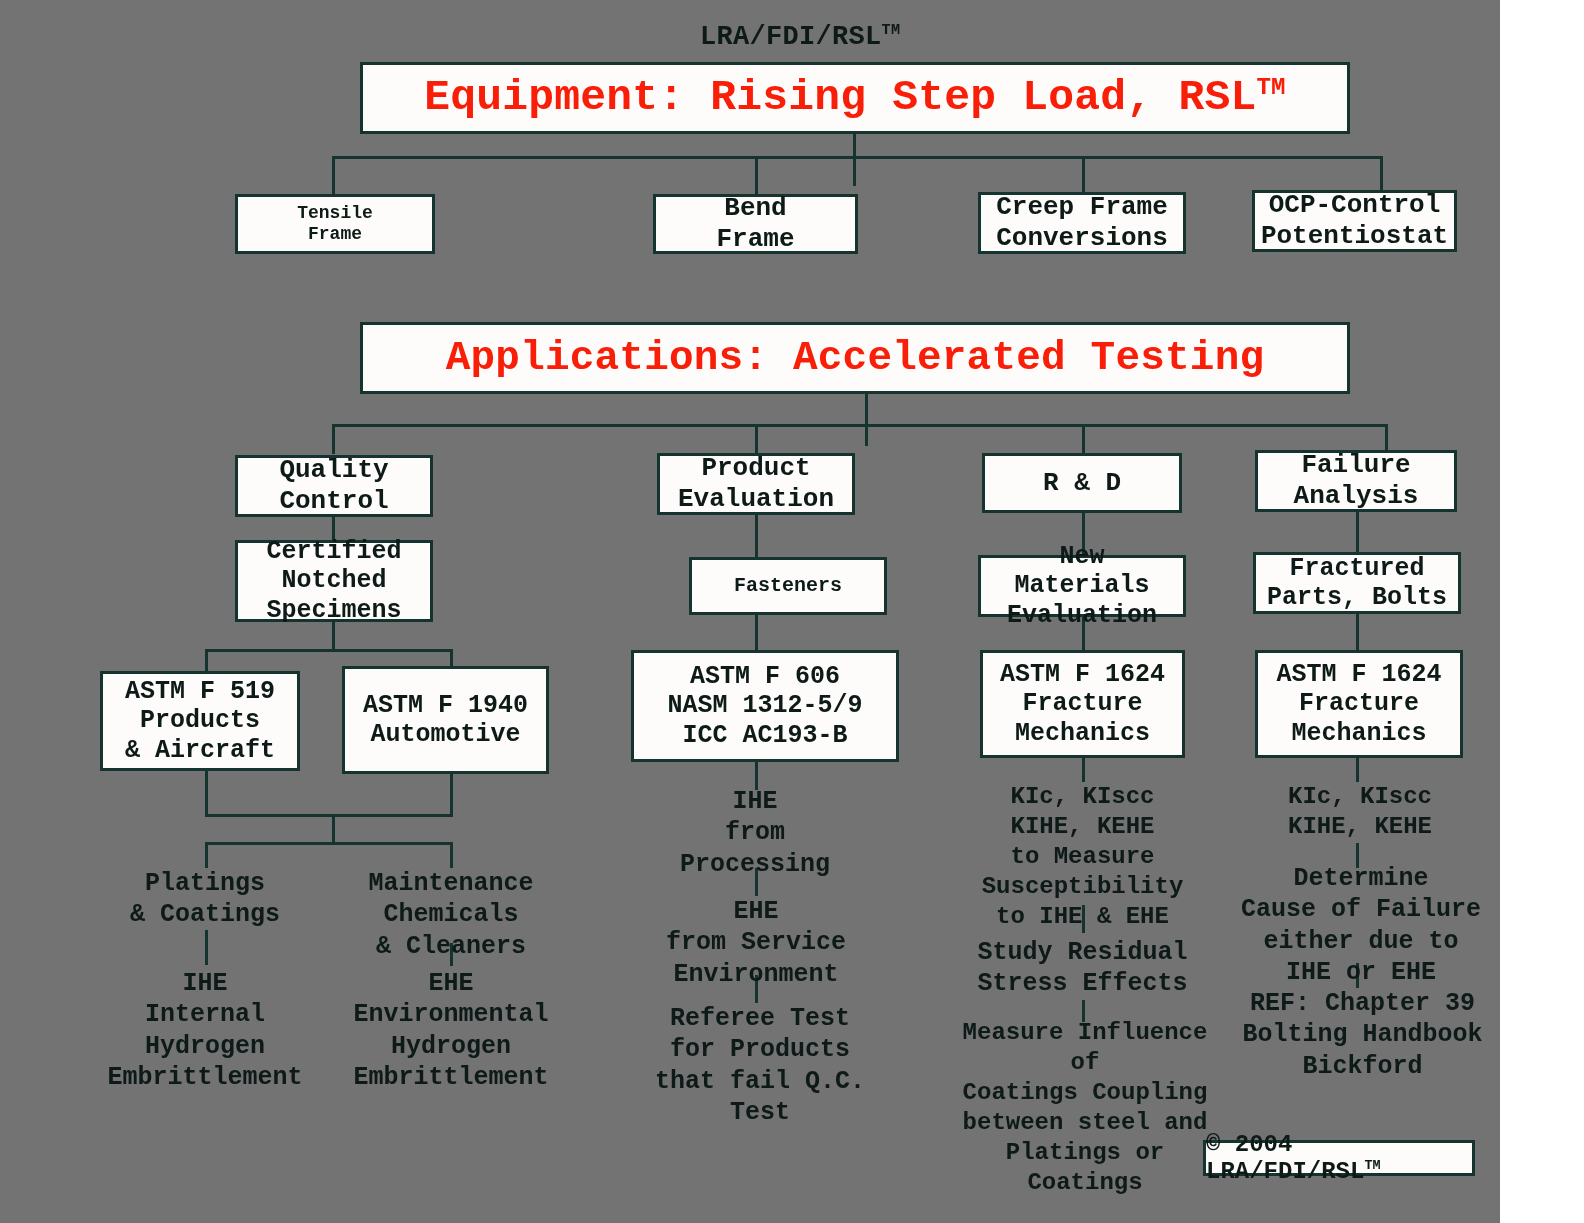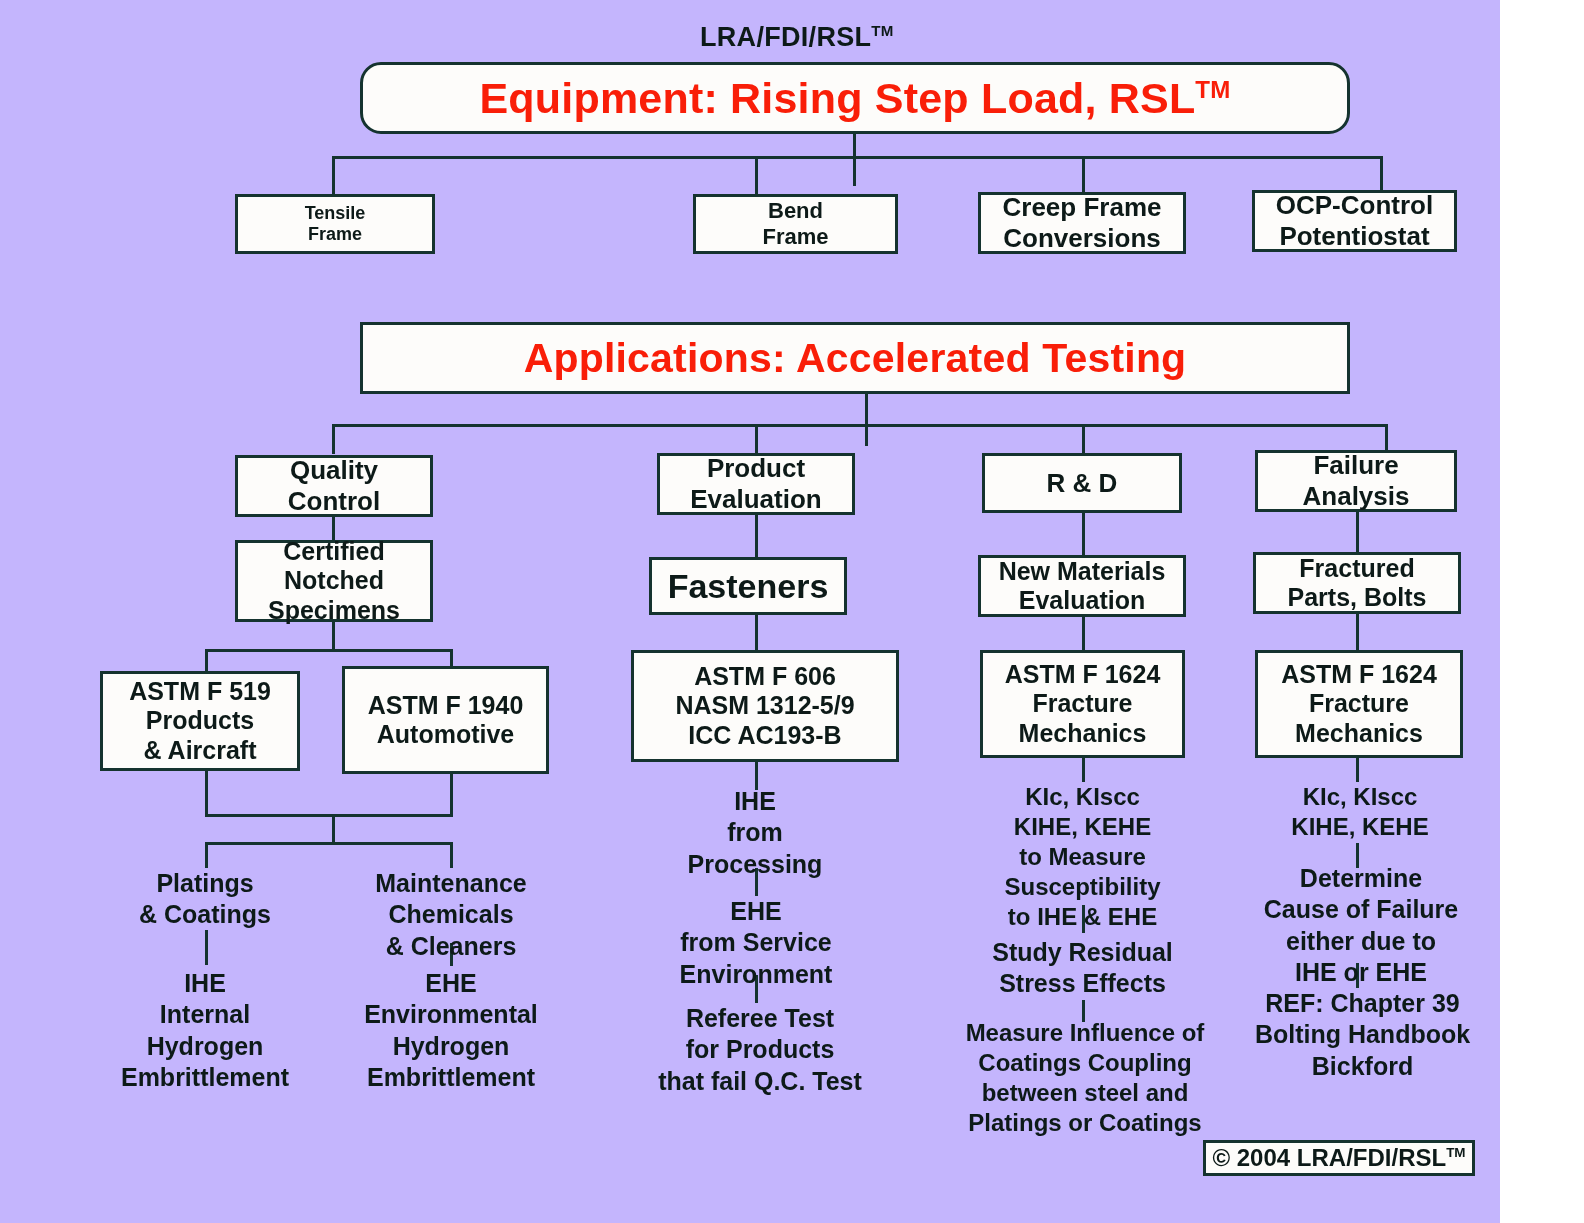--- a/index.html
+++ b/index.html
@@ -5,22 +5,22 @@
 <style>
   html, body {
     margin: 0;
     padding: 0;
     background: #ffffff;
   }
   #canvas {
     position: relative;
     width: 1500px;
     height: 1223px;
-    background: #c4b5fd;
-    font-family: Liberation Sans, sans-serif;
+    background: #737373;
+    font-family: Liberation Mono, monospace;
     overflow: hidden;
   }
   .node {
     position: absolute;
     box-sizing: border-box;
     border: 3px solid #15332f;
     background: #fdfcfa;
     display: flex;
     align-items: center;
     justify-content: center;
@@ -76,39 +76,39 @@
   }
   sup.tm { font-size: 0.56em; vertical-align: super; line-height: 0; }
 </style>
 </head>
 <body>
 
 <div id="canvas">
 
   <div class="hdr" style="left:700px; top:22px;">LRA/FDI/RSL<sup class="tm">TM</sup></div>
 
-  <div class="node title-node banner1" style="left:360px; top:62px; width:990px; height:72px;border-radius:21px;">
+  <div class="node title-node banner1" style="left:360px; top:62px; width:990px; height:72px;">
     <span class="lines">Equipment:  Rising Step Load, RSL<sup class="tm">TM</sup></span>
   </div>
 
   <div class="ln vln" style="left:853px; top:134px; height:52px;"></div>
   <div class="ln hln" style="left:332px; top:156px; width:1050px;"></div>
   <div class="ln vln" style="left:332px; top:156px; height:38px;"></div>
   <div class="ln vln" style="left:755px; top:156px; height:38px;"></div>
   <div class="ln vln" style="left:1082px; top:156px; height:38px;"></div>
   <div class="ln vln" style="left:1380px; top:156px; height:38px;"></div>
 
   <div class="node" style="left:235px; top:194px; width:200px; height:60px; font-size:18px;">
     <span class="lines">
       <span>Tensile</span><br>
       <span>Frame</span>
     </span>
   </div>
 
-  <div class="node" style="left:653px; top:194px; width:205px; height:60px; font-size:22px;margin-left:40px;">
+  <div class="node" style="left:653px; top:194px; width:205px; height:60px; font-size:26px;">
     <span class="lines">
       <span>Bend</span><br>
       <span>Frame</span>
     </span>
   </div>
 
   <div class="node" style="left:978px; top:192px; width:208px; height:62px; font-size:26px;">
     <span class="lines">
       <span>Creep Frame</span><br>
       <span>Conversions</span>
@@ -200,21 +200,21 @@
     <span>Embrittlement</span>
   </div>
 
   <div class="node" style="left:657px; top:453px; width:198px; height:62px; font-size:26px;">
     <span class="lines">
       <span>Product</span><br>
       <span>Evaluation</span>
     </span>
   </div>
   <div class="ln vln" style="left:755px; top:515px; height:42px;"></div>
-  <div class="node" style="left:649px; top:557px; width:198px; height:58px; font-size:34px;">
+  <div class="node" style="left:689px; top:557px; width:198px; height:58px; font-size:20px;">
     <span class="lines">
       <span>Fasteners</span>
     </span>
   </div>
   <div class="ln vln" style="left:755px; top:615px; height:35px;"></div>
   <div class="node" style="left:631px; top:650px; width:268px; height:112px; font-size:25px;">
     <span class="lines">
       <span>ASTM F 606</span><br>
       <span>NASM 1312-5/9</span><br>
       <span>ICC AC193-B</span>

